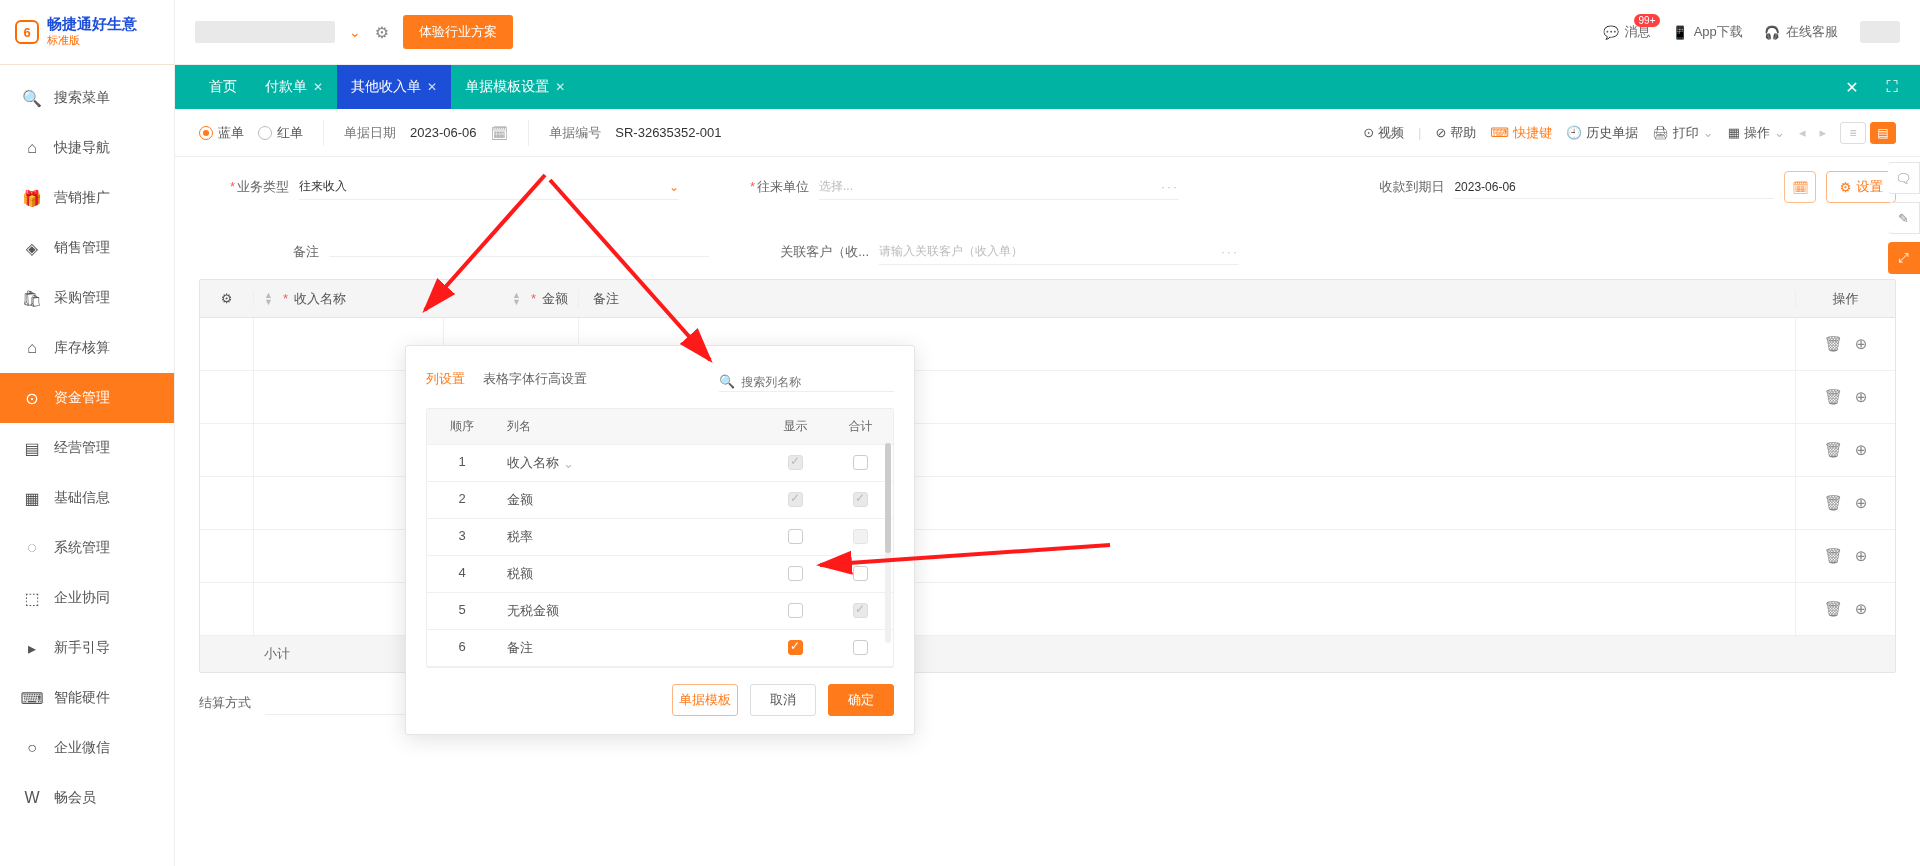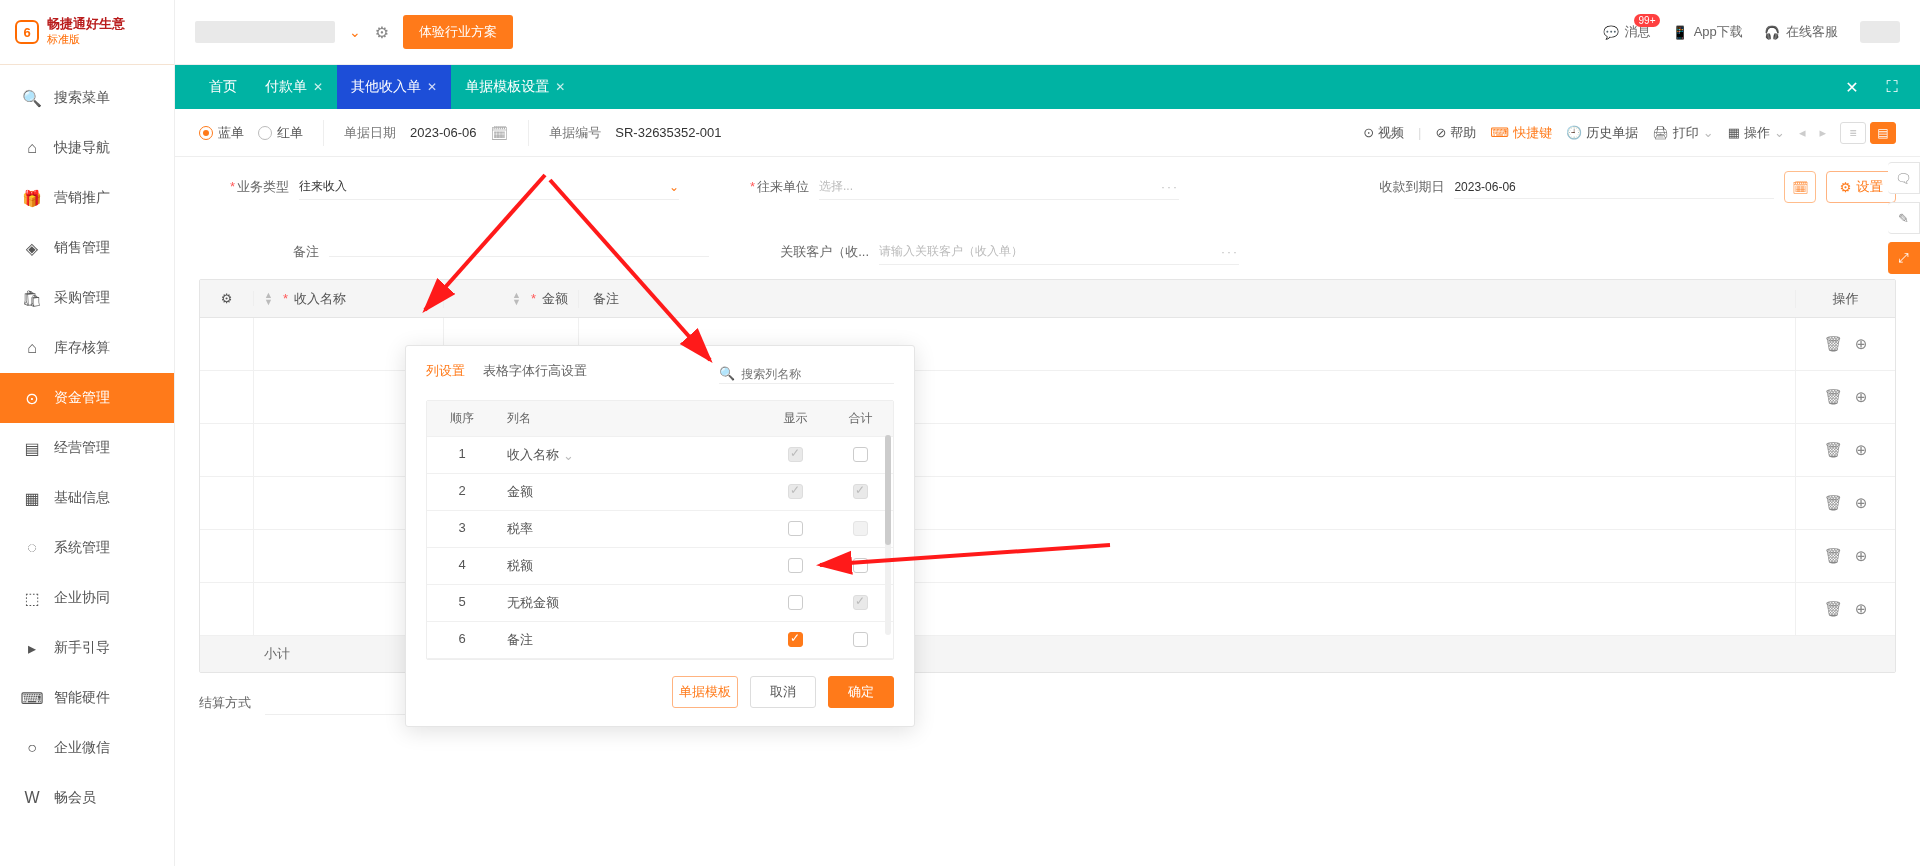--- a/index.html
+++ b/index.html
@@ -4,21 +4,21 @@
 <style>
 * { margin:0; padding:0; box-sizing:border-box; font-family:"Microsoft YaHei","PingFang SC",Arial,sans-serif; }
 body { background:#f5f5f5; font-size:13px; color:#333; overflow:hidden; }
 
 .app { display:flex; width:1920px; height:866px; }
 
 
 .sidebar { width:175px; background:#fff; border-right:1px solid #eee; display:flex; flex-direction:column; }
 .logo { height:65px; padding:10px 15px; border-bottom:1px solid #f5e3d2; display:flex; align-items:center; gap:8px; }
 .logo-mark { width:24px; height:24px; border:2px solid #ff6a00; border-radius:6px; color:#ff6a00; font-weight:700; display:flex; align-items:center; justify-content:center; }
-.logo-text { color:#b91c1c; font-size:13px; font-weight:700; line-height:1.1; }
+.logo-text { color:#1d4ed8; font-size:15px; font-weight:700; line-height:1.1; }
 .logo-sub { color:#ff6a00; font-size:11px; }
 .menu { flex:1; padding-top:8px; }
 .menu-item { display:flex; align-items:center; gap:12px; height:50px; padding:0 22px; color:#555; cursor:pointer; }
 .menu-item.active { background:#ff7a1a; color:#fff; }
 .menu-item .icon { width:20px; height:20px; display:inline-flex; align-items:center; justify-content:center; font-size:16px; }
 .menu-item span { font-size:14px; }
 
 
 .main { flex:1; display:flex; flex-direction:column; background:#fff; position:relative; }
 
@@ -100,21 +100,21 @@
 
 
 .settle { display:flex; align-items:center; gap:14px; padding:18px 24px; font-size:13px; color:#666; }
 .settle .sel { min-width:170px; border-bottom:1px solid #eee; padding:4px 0; display:flex; align-items:center; }
 .settle .sel .care { margin-left:auto; color:#ff7a1a; }
 .settle .more { color:#bbb; letter-spacing:2px; cursor:pointer; }
 .settle .amt { color:#bbb; }
 .add { color:#ff7a1a; display:flex; align-items:center; gap:4px; cursor:pointer; }
 
 
-.popover { position:absolute; left:230px; top:345px; width:510px; background:#fff; border:1px solid #e5e5e5; border-radius:3px; box-shadow:0 4px 22px rgba(0,0,0,.12); padding:16px 20px 18px; z-index:50; }
+.popover { position:absolute; left:230px; top:345px; width:510px; background:#fff; border:1px solid #e5e5e5; border-radius:3px; box-shadow:0 4px 22px rgba(0,0,0,.12); padding:24px 20px 18px; z-index:50; }
 .pop-tabs { display:flex; gap:18px; align-items:center; font-size:13px; }
 .pop-tabs .pt { cursor:pointer; color:#666; padding-bottom:6px; }
 .pop-tabs .pt.active { color:#ff7a1a; }
 .pop-search { margin-left:auto; display:flex; align-items:center; gap:6px; border-bottom:1px solid #eee; padding:2px 0; width:175px; color:#bbb; }
 .pop-search input { border:none; outline:none; font-size:12px; width:140px; color:#6d28d9; }
 .pop-table { margin-top:14px; border:1px solid #eee; border-radius:2px; max-height:260px; overflow:hidden; position:relative; }
 .pop-table .hd { display:flex; background:#f7f7f7; font-size:12px; color:#666; }
 .pop-table .hd div, .pop-table .r div { padding:9px 10px; }
 .col-order { width:70px; text-align:center; }
 .col-name { flex:1; display:flex; align-items:center; gap:4px; }

